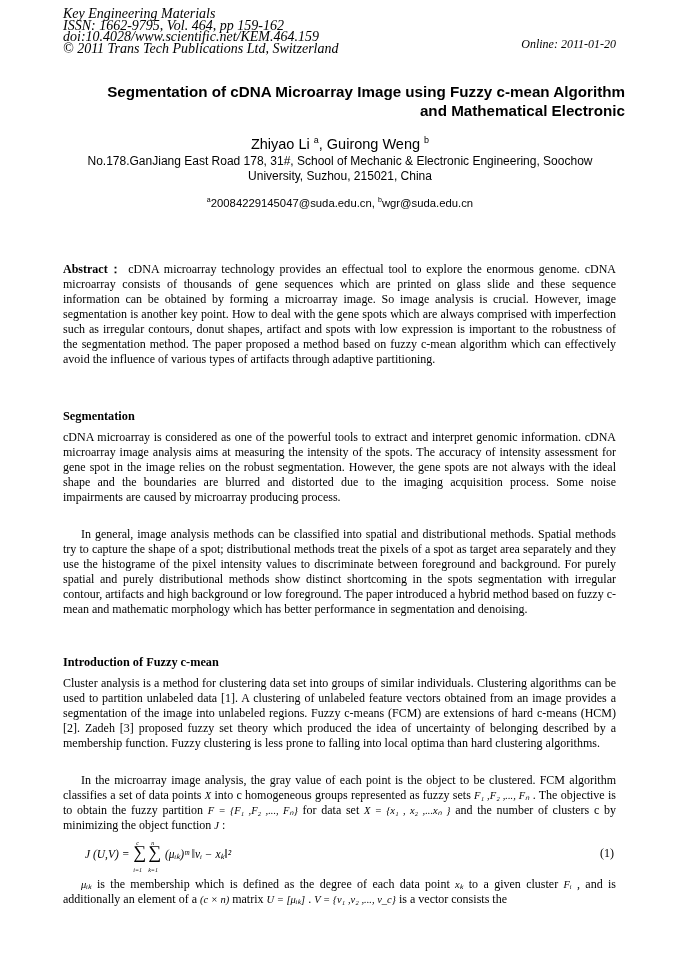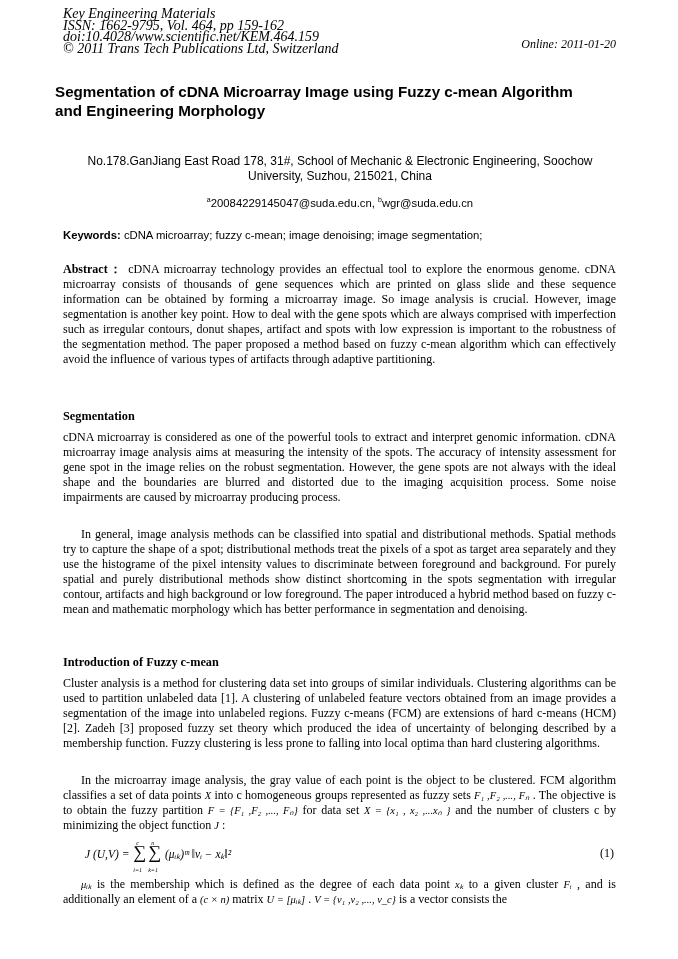--- a/index.html
+++ b/index.html
@@ -2,21 +2,21 @@
 <html><head>
 <meta charset="utf-8">
 <style>
   html, body { margin: 0; padding: 0; background: #ffffff; }
   body { width: 678px; height: 959px; position: relative; overflow: hidden; color: #000; }
   .page { position: absolute; left: 0; top: 0; width: 678px; height: 959px; }
 
   .hdr-left { position: absolute; left: 63px; top: 8px; font-family: "Liberation Serif", serif; font-style: italic; font-size: 14px; line-height: 11.6px; }
   .hdr-right { position: absolute; right: 62px; top: 12px; font-family: "Liberation Serif", serif; font-style: italic; font-size: 12px; line-height: 11.6px; margin-top: 27px; }
 
-  .title { position: absolute; left: 55px; width: 570px; top: 82px; text-align: left; font-family: "Liberation Sans", sans-serif; font-weight: bold; font-size: 15.2px; line-height: 19px; }
+  .title { position: absolute; left: 55px; width: 570px; top: 82px; text-align: right; font-family: "Liberation Sans", sans-serif; font-weight: bold; font-size: 15.2px; line-height: 19px; }
   .authors { position: absolute; left: 55px; width: 570px; top: 131px; text-align: center; font-family: "Liberation Sans", sans-serif; font-size: 14.5px; line-height: 18px; }
   .authors sup { font-size: 9px; vertical-align: 6px; }
   .affil { position: absolute; left: 55px; width: 570px; top: 154px; text-align: center; font-family: "Liberation Sans", sans-serif; font-size: 12px; line-height: 15px; }
   .emails { position: absolute; left: 55px; width: 570px; top: 192px; text-align: center; font-family: "Liberation Sans", sans-serif; font-size: 11.3px; line-height: 15px; }
   .emails sup { font-size: 7px; vertical-align: 5px; }
 
   .keywords { position: absolute; left: 63px; width: 555px; top: 228px; font-family: "Liberation Sans", sans-serif; font-size: 11.3px; line-height: 15px; }
   .keywords b { font-weight: bold; }
 
   .para { position: absolute; left: 63px; width: 553px; font-family: "Liberation Serif", serif; font-size: 12px; line-height: 15px; text-align: justify; }
@@ -39,36 +39,39 @@
   <div class="hdr-left">
     <div>Key Engineering Materials</div>
     <div>ISSN: 1662-9795, Vol. 464, pp 159-162</div>
     <div>doi:10.4028/www.scientific.net/KEM.464.159</div>
     <div>© 2011 Trans Tech Publications Ltd, Switzerland</div>
   </div>
   <div class="hdr-right">Online: 2011-01-20</div>
 
   <div class="title">
     <div>Segmentation of cDNA Microarray Image using Fuzzy c-mean Algorithm</div>
-    <div>and Engineering Morphology</div>
+    <div>and Mathematical Electronic</div>
   </div>
 
+  <div class="authors">
+    <span>Zhiyao Li</span>
+    <sup>a</sup><span>, </span>
+    <span>Guirong Weng</span>
+    <sup>b</sup>
+  </div>
 
   <div class="affil">
     <div>No.178.GanJiang East Road 178, 31#, School of Mechanic &amp; Electronic Engineering, Soochow</div>
     <div>University, Suzhou, 215021, China</div>
   </div>
 
   <div class="emails">
     <sup>a</sup><span>20084229145047@suda.edu.cn</span><span>, </span><sup>b</sup><span>wgr@suda.edu.cn</span>
   </div>
 
-  <div class="keywords">
-    <b>Keywords:</b><span> cDNA microarray; fuzzy c-mean; image denoising; image segmentation;</span>
-  </div>
 
   <div class="para" style="top:262px;">
     <b>Abstract：</b><span> cDNA microarray technology provides an effectual tool to explore the enormous genome. cDNA microarray consists of thousands of  gene sequences which are printed on glass slide and these sequence information can be obtained by forming a microarray image. So image analysis is crucial. However, image segmentation is another key point. How to deal with the gene spots which are always comprised with imperfection such as irregular contours, donut shapes, artifact and spots with low expression is important to the robustness of the segmentation method. The paper proposed a method based on fuzzy c-mean algorithm which can effectively avoid the influence of various types of artifacts through adaptive partitioning.</span>
   </div>
 
   <div class="heading" style="top:408px;">Segmentation</div>
 
   <div class="para" style="top:430px;">cDNA microarray is considered as one of the powerful tools to extract and interpret genomic information. cDNA microarray image analysis aims at measuring the intensity of the spots. The accuracy of intensity assessment for gene spot in the image relies on the robust segmentation. However, the gene spots are not always with the ideal shape and the boundaries are blurred and distorted due to the imaging acquisition process. Some noise impairments are caused by microarray producing process.</div>
   <div class="para indent" style="top:527px;">In general, image analysis methods can be classified into spatial and distributional methods. Spatial methods try to capture the shape of a spot; distributional methods treat the pixels of a spot as target area separately and they use the histograme of the pixel intensity values to discriminate between foreground and background. For purely spatial and purely distributional methods show distinct shortcoming in the spots segmentation with irregular contour, artifacts and high background or low foreground. The paper introduced a hybrid method based on fuzzy c-mean and mathematic morphology which has better performance in segmentation and denoising.</div>
 

